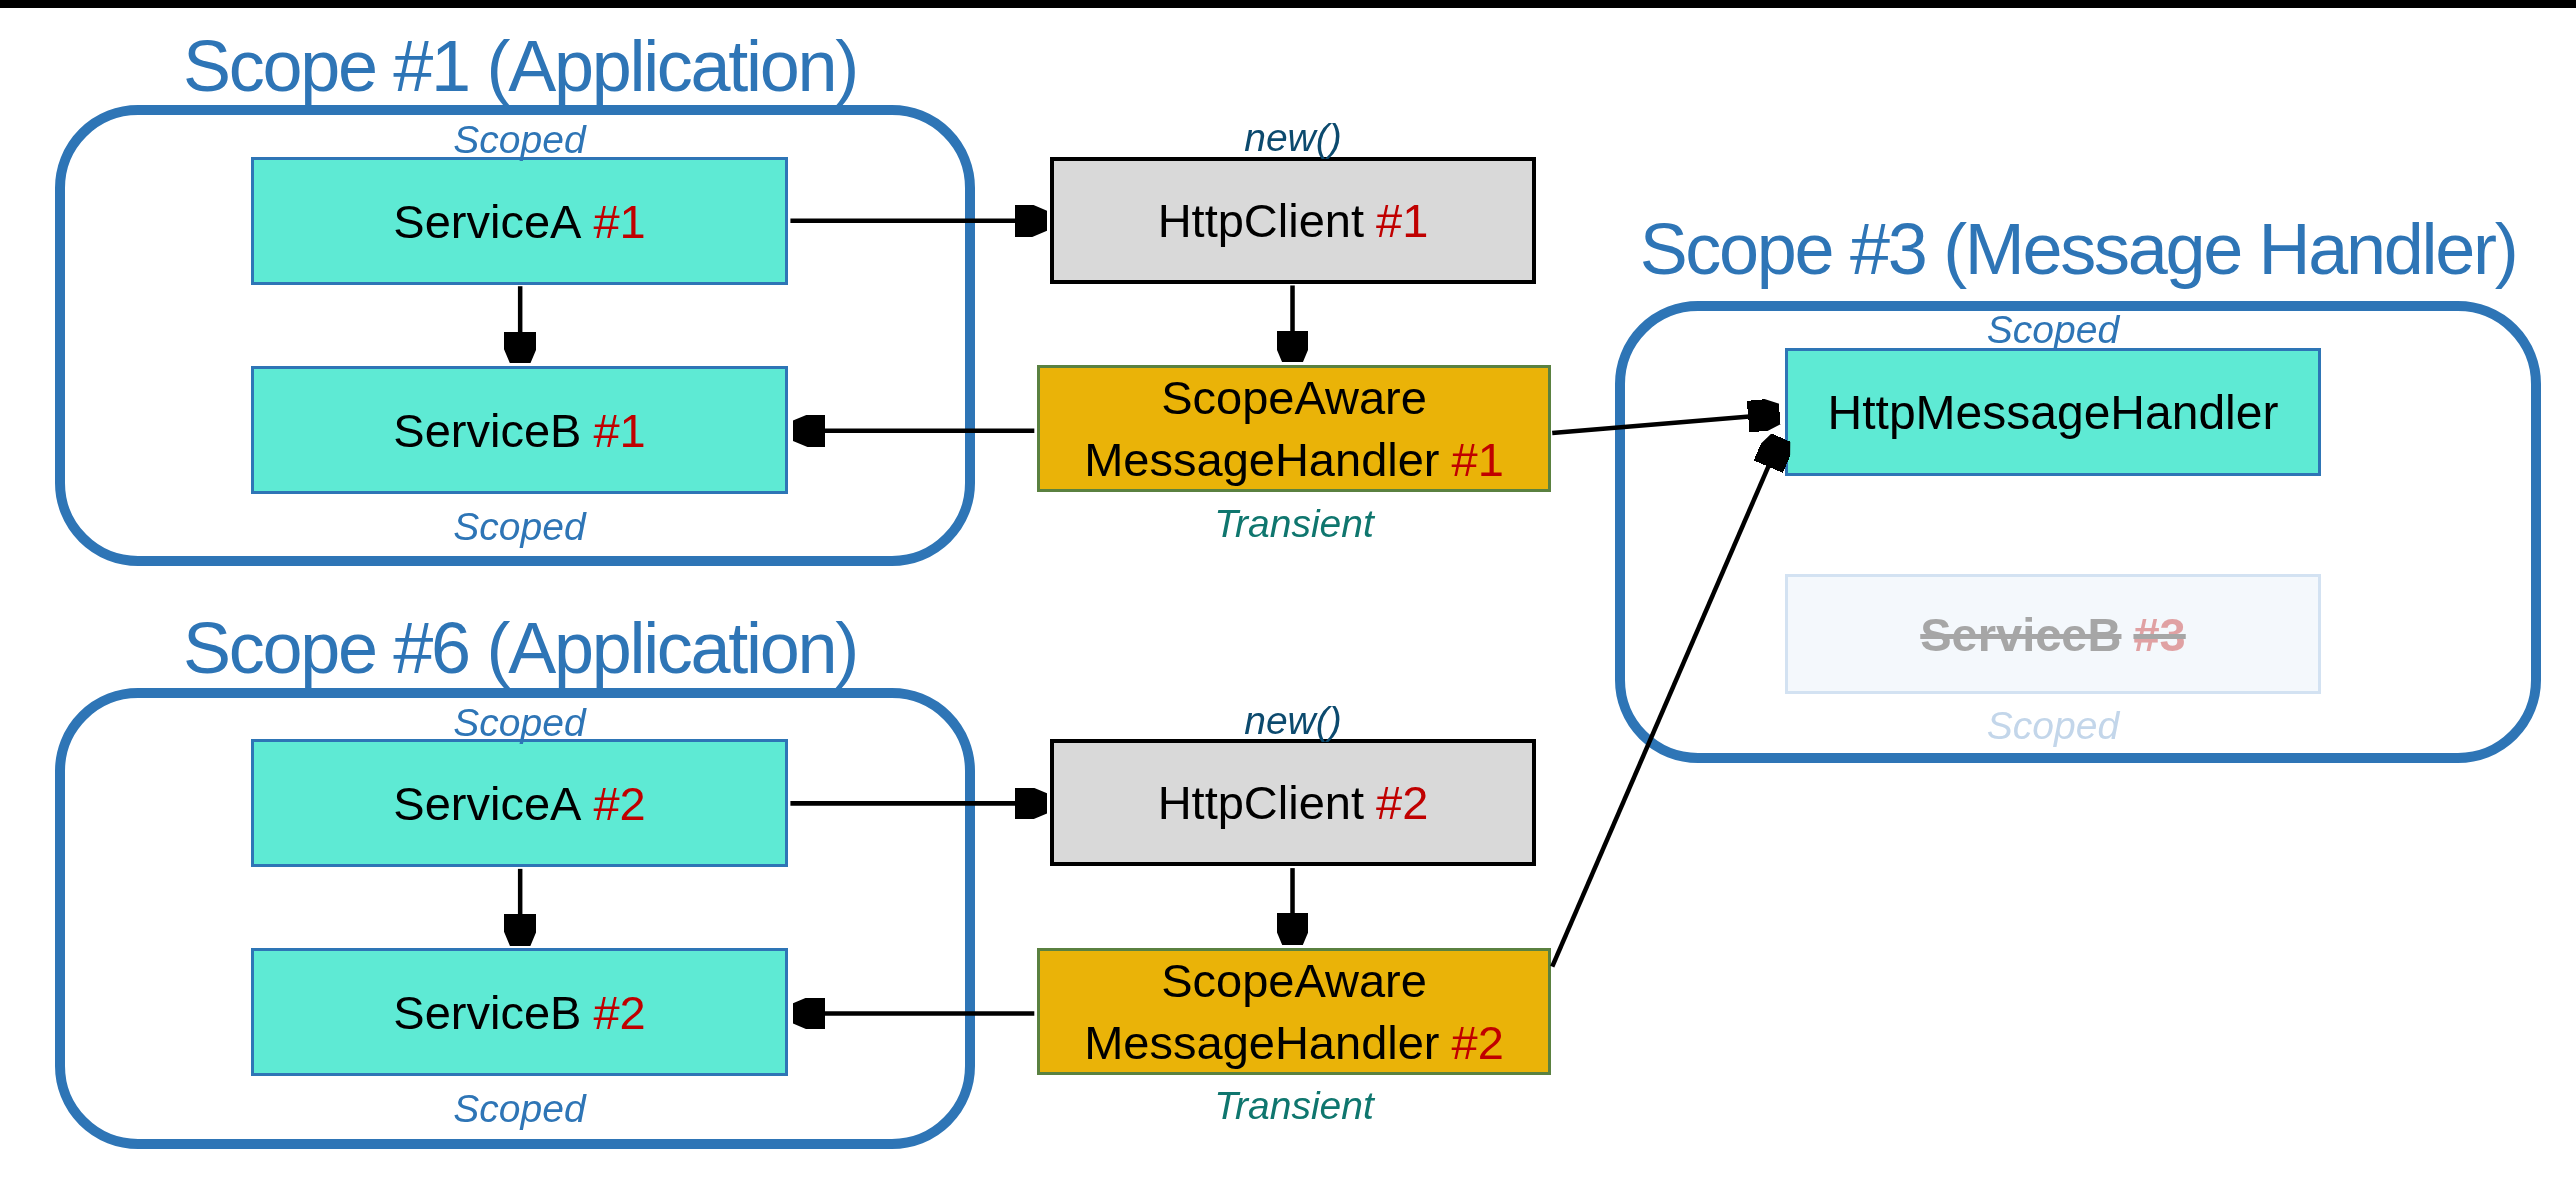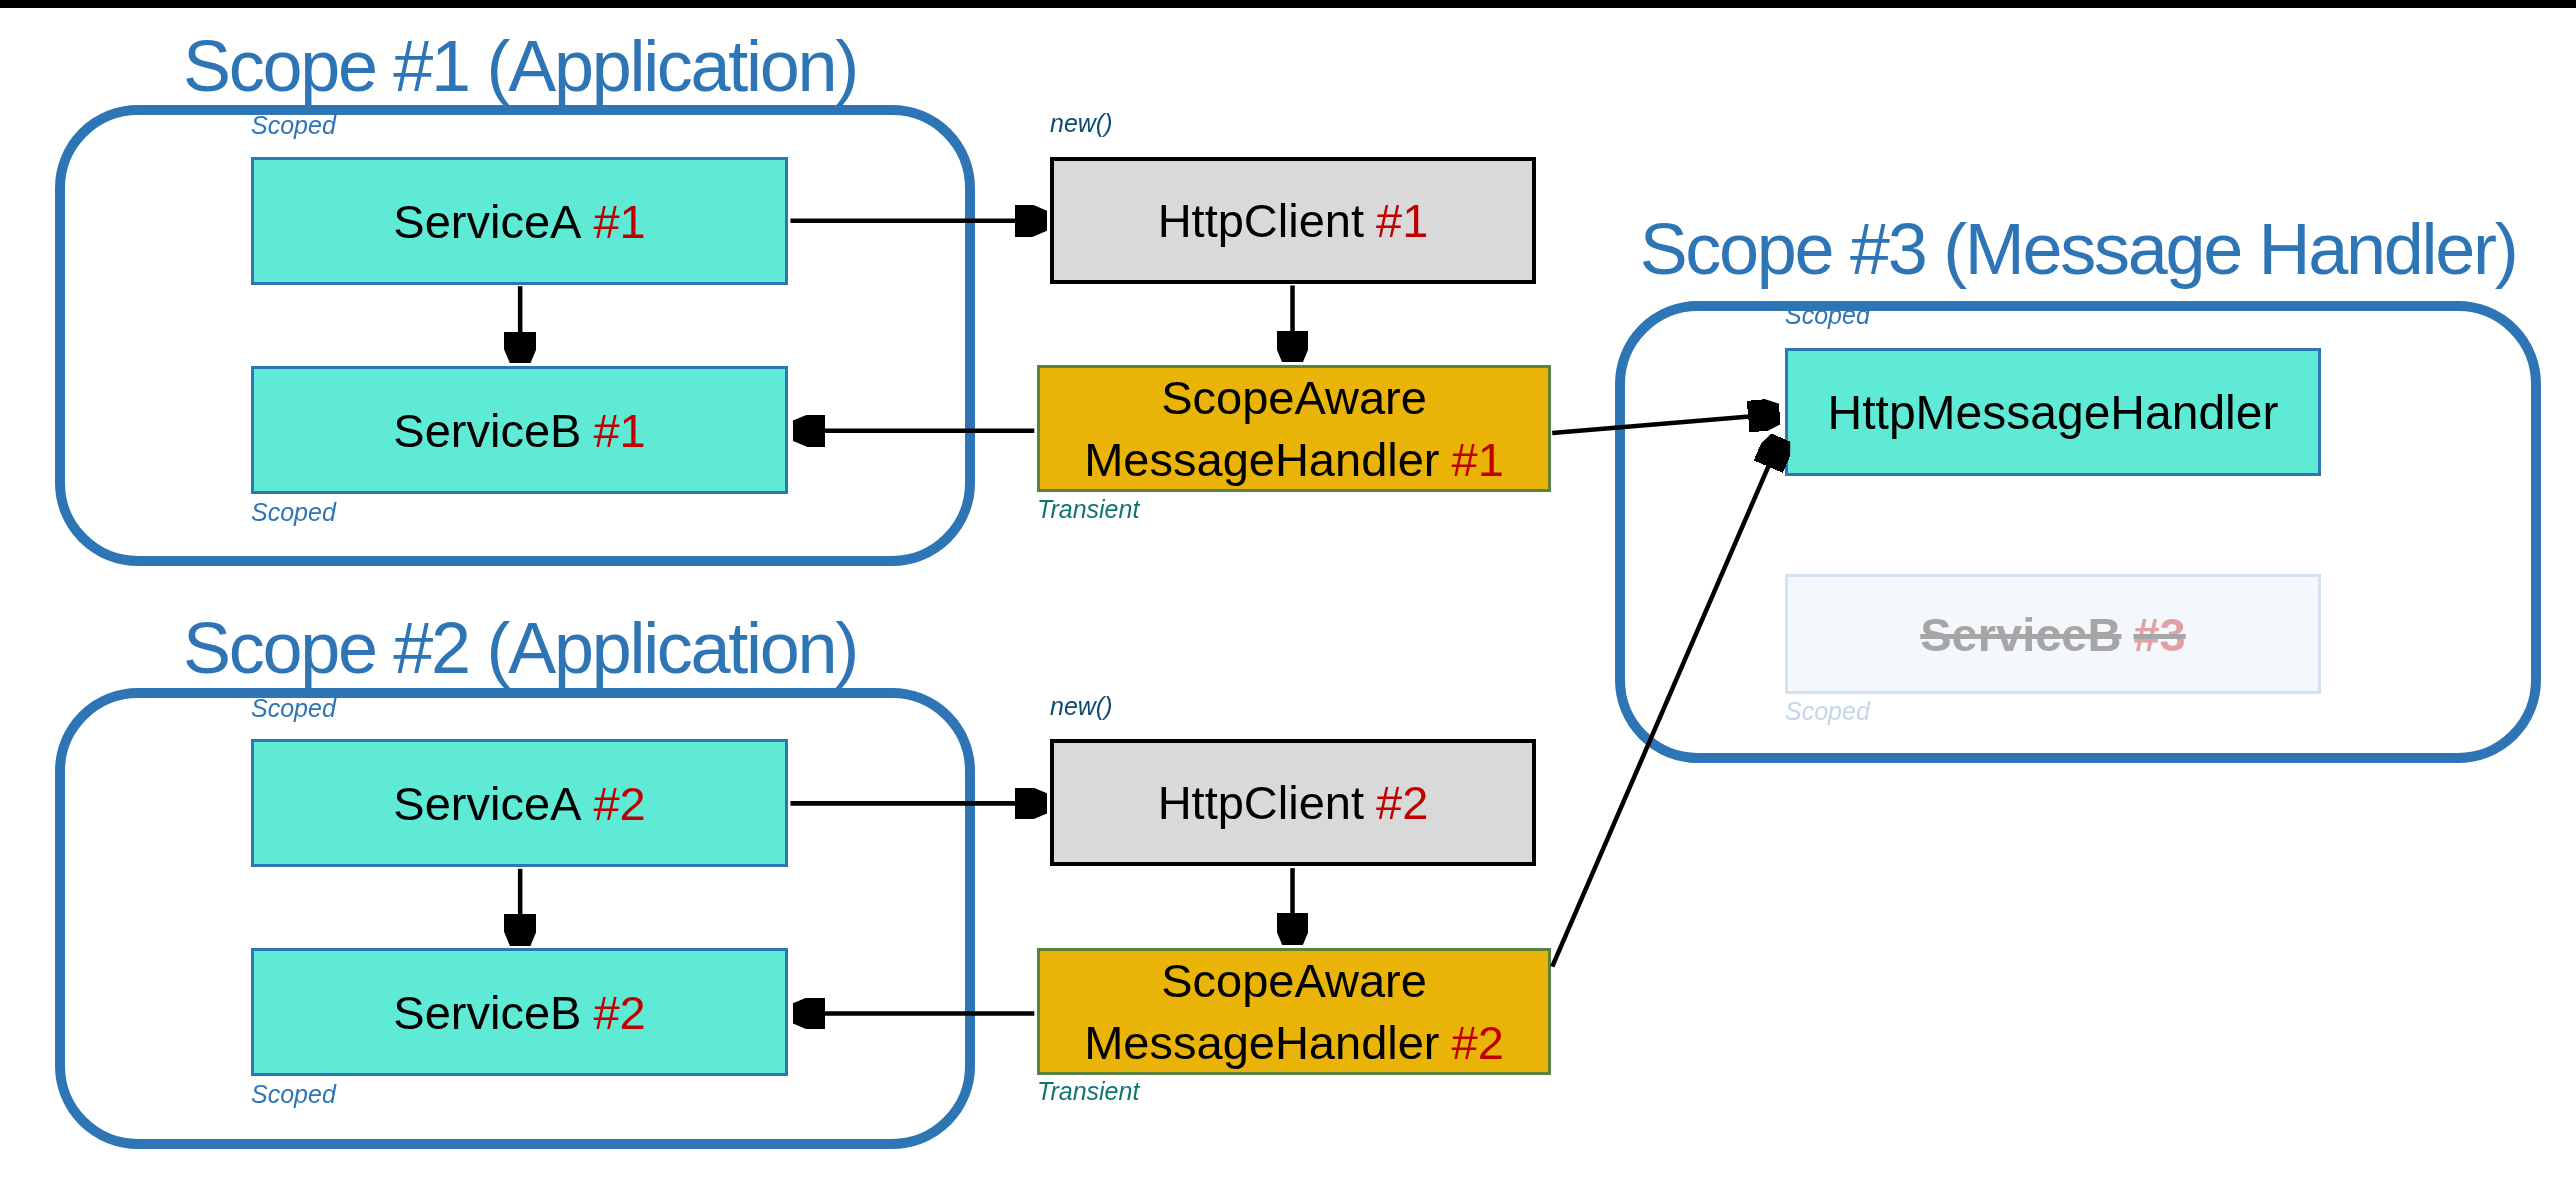--- a/index.html
+++ b/index.html
@@ -44,25 +44,26 @@
     z-index: 3;
   }
   #scope1-title { left: 183px; top: 29px; }
   #scope2-title { left: 183px; top: 611px; }
   #scope3-title { left: 1615px; top: 212px; width: 926px; text-align: center; }
 
   
   .scoped-label, .transient-label, .new-label {
     position: absolute;
     font-style: italic;
-    font-size: 25px;
+    font-size: 39px;
     line-height: 1.0;
-    text-align: left;
+    text-align: center;
     white-space: nowrap;
     z-index: 3;
+    margin-top: 7px;
   }
   .scoped-label { color: #2E75B6; }
   .transient-label { color: #0f766e; }
   .new-label { color: #0c4a6e; }
 
   #scope1-scoped-top    { left: 251px;  top: 113px;  width: 537px; }
   #scope1-scoped-bottom { left: 251px;  top: 500px;  width: 537px; }
   #scope2-scoped-top    { left: 251px;  top: 696px;  width: 537px; }
   #scope2-scoped-bottom { left: 251px;  top: 1082px; width: 537px; }
   #scope3-scoped-top    { left: 1785px; top: 303px;  width: 536px; }
@@ -141,21 +142,21 @@
   <div class="node gray-node" id="http-client1">
     <span>HttpClient</span>
     <span class="instance">#1</span>
   </div>
   <div class="node green-node" id="samh1">
     <span>ScopeAware</span>
     <span><span>MessageHandler</span><span class="instance">#1</span></span>
   </div>
   <div class="transient-label" id="transient1">Transient</div>
 
-  <div class="scope-title" id="scope2-title">Scope #2 (Application)</div>
+  <div class="scope-title" id="scope2-title">Scope #6 (Application)</div>
   <div class="scope-rect" id="scope2-rect"></div>
   <div class="scoped-label" id="scope2-scoped-top">Scoped</div>
   <div class="node blue-node" id="service-a2">
     <span>ServiceA</span>
     <span class="instance">#2</span>
   </div>
   <div class="node blue-node" id="service-b2">
     <span>ServiceB</span>
     <span class="instance">#2</span>
   </div>

